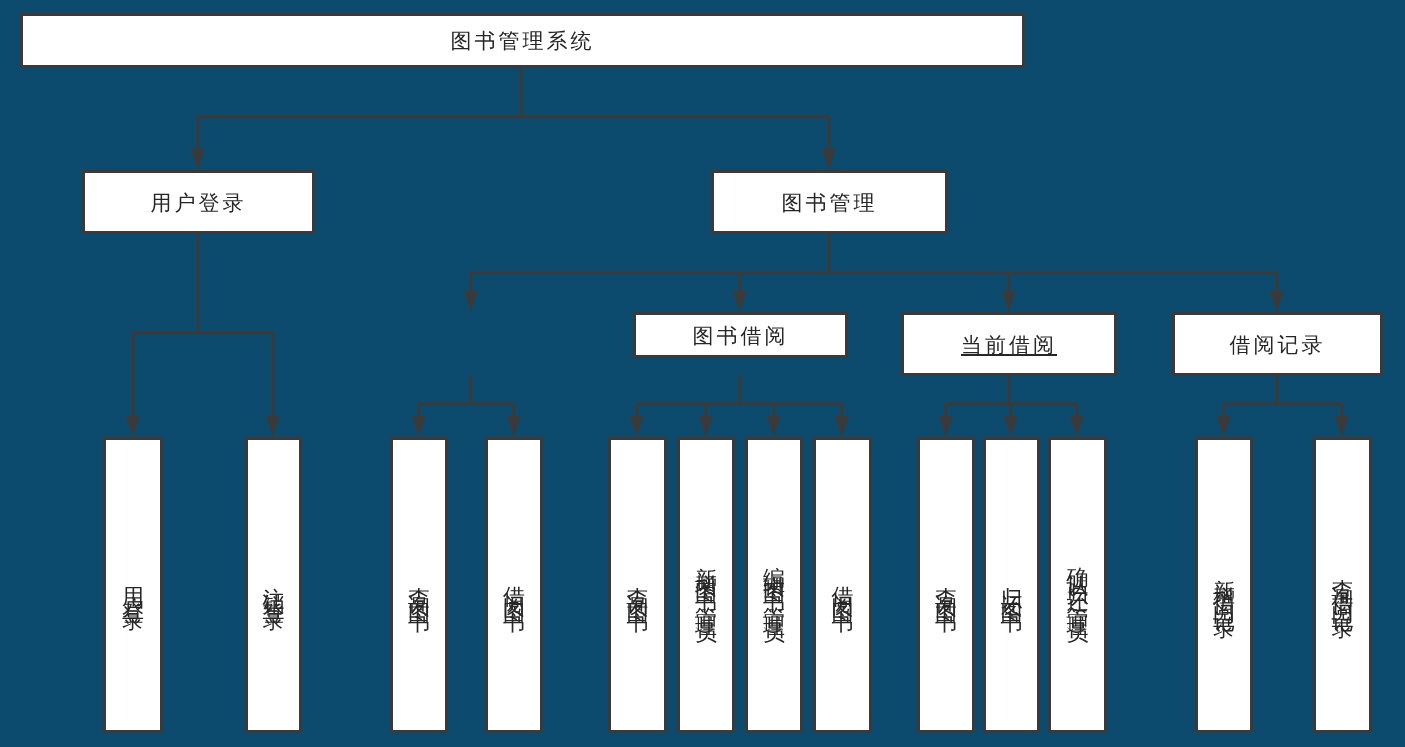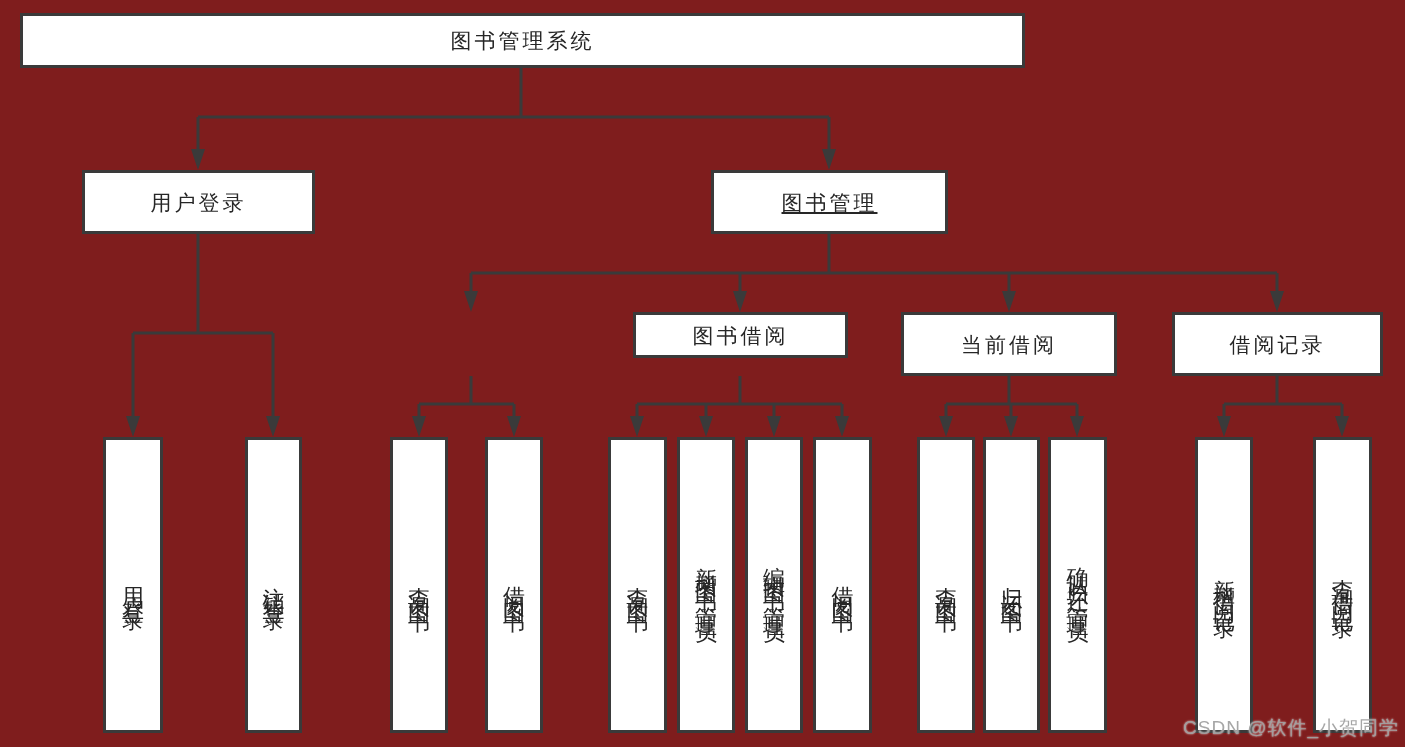--- a/index.html
+++ b/index.html
@@ -5,21 +5,21 @@
   html, body {
     margin: 0;
     padding: 0;
     background: #ffffff;
     font-family: "Liberation Sans", "DejaVu Sans", sans-serif;
   }
   .canvas {
     position: relative;
     width: 1405px;
     height: 747px;
-    background: #7f1d1d;
+    background: #0c4a6e;
     overflow: hidden;
   }
   .connectors {
     position: absolute;
     left: 0;
     top: 0;
     width: 1405px;
     height: 747px;
     pointer-events: none;
   }
@@ -125,39 +125,38 @@
       <polygon points="1004,416 1018,416 1011,437"></polygon>
       <polygon points="1070,416 1084,416 1077,437"></polygon>
       <polygon points="1217,416 1231,416 1224,437"></polygon>
       <polygon points="1335,416 1349,416 1342,437"></polygon>
     </g>
   </svg>
 
   <div class="node h" style="left:20px; top:13px; width:1005px; height:55px;">图书管理系统</div>
 
   <div class="node h" style="left:82px; top:170px; width:233px; height:64px;">用户登录</div>
-  <div class="node h" style="left:711px; top:170px; width:237px; height:64px;text-decoration:underline;">图书管理</div>
+  <div class="node h" style="left:711px; top:170px; width:237px; height:64px;">图书管理</div>
 
   <div class="node h" style="left:633px; top:312px; width:215px; height:46px;">图书借阅</div>
-  <div class="node h" style="left:901px; top:312px; width:216px; height:64px;">当前借阅</div>
+  <div class="node h" style="left:901px; top:312px; width:216px; height:64px;text-decoration:underline;">当前借阅</div>
   <div class="node h" style="left:1172px; top:312px; width:211px; height:64px;">借阅记录</div>
 
   <div class="node v" style="left:103px; top:437px; width:60px; height:296px;">用户登录</div>
   <div class="node v" style="left:245px; top:437px; width:57px; height:296px;">注销登录</div>
 
   <div class="node v" style="left:390px; top:437px; width:58px; height:296px;">查询图书</div>
   <div class="node v" style="left:485px; top:437px; width:58px; height:296px;">借阅图书</div>
 
   <div class="node v" style="left:608px; top:437px; width:59px; height:296px;">查询图书</div>
   <div class="node v" style="left:677px; top:437px; width:58px; height:296px;">新增图书（管理员）</div>
   <div class="node v" style="left:745px; top:437px; width:58px; height:296px;">编辑图书（管理员）</div>
   <div class="node v" style="left:813px; top:437px; width:59px; height:296px;">借阅图书</div>
 
   <div class="node v" style="left:917px; top:437px; width:58px; height:296px;">查询图书</div>
   <div class="node v" style="left:983px; top:437px; width:57px; height:296px;">归还图书</div>
   <div class="node v" style="left:1048px; top:437px; width:59px; height:296px;">确认归还（管理员）</div>
 
   <div class="node v" style="left:1195px; top:437px; width:58px; height:296px;">新增借阅记录</div>
   <div class="node v" style="left:1313px; top:437px; width:59px; height:296px;">查询借阅记录</div>
 
-  <div class="watermark">CSDN @软件_小贺同学</div>
 
 </div>
 
 </body></html>

